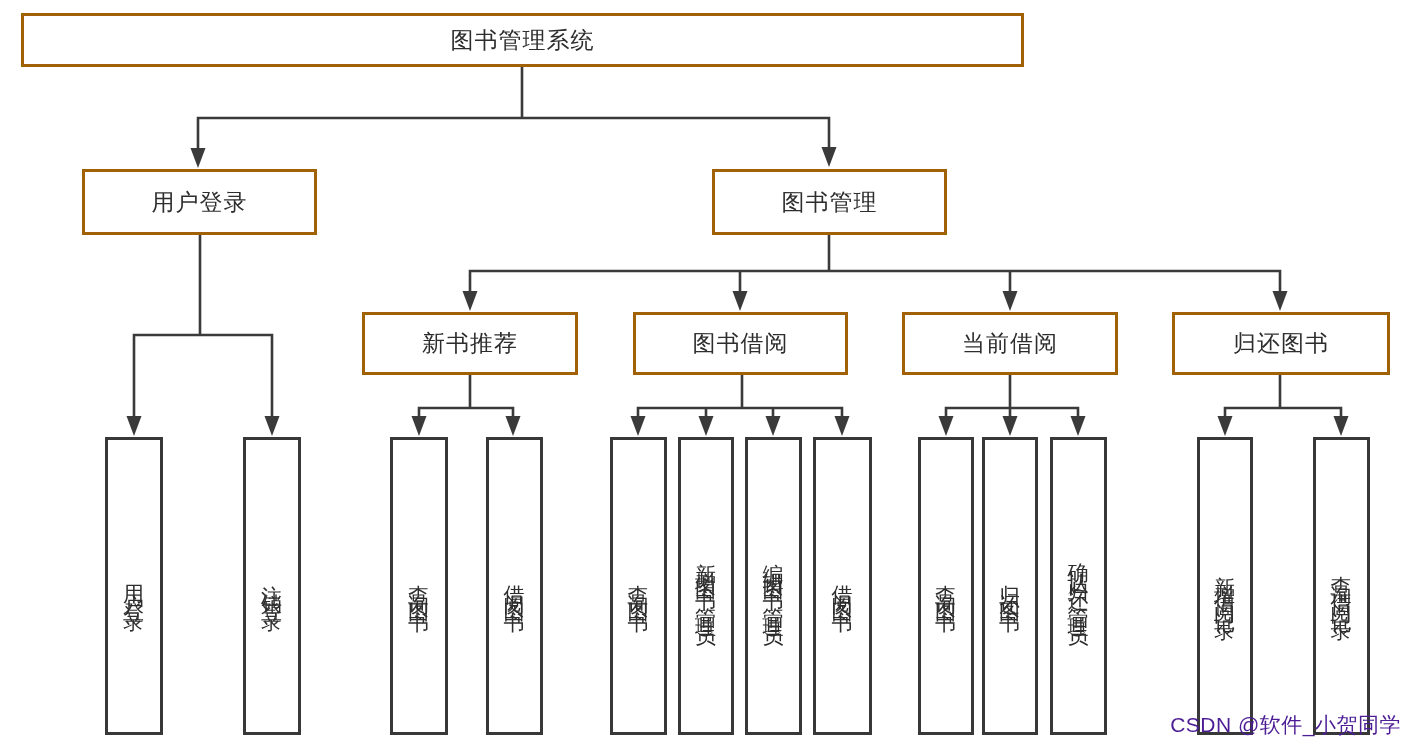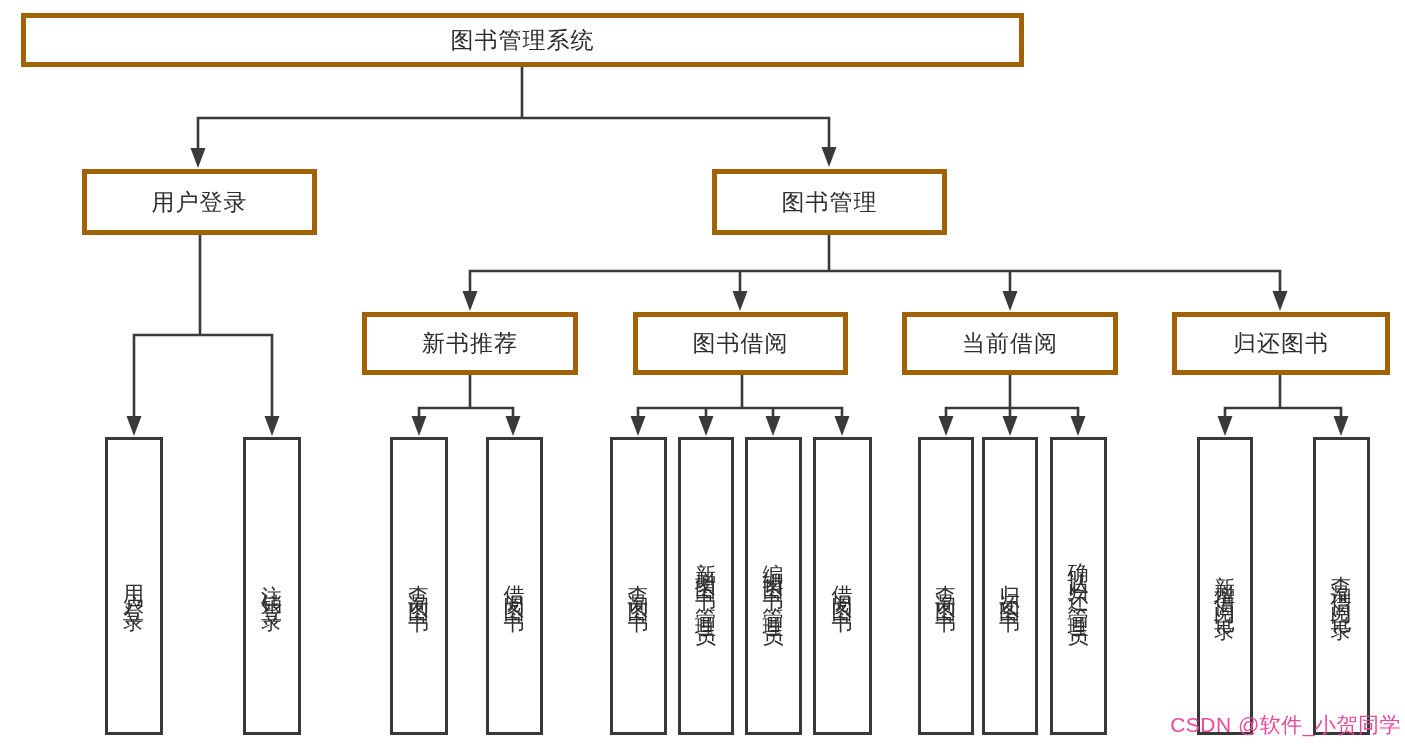--- a/index.html
+++ b/index.html
@@ -5,35 +5,35 @@
   * { margin:0; padding:0; box-sizing:border-box; }
   html,body { background:#ffffff; }
   .stage {
     position:relative; width:1405px; height:747px; background:#ffffff;
     font-family:"Liberation Sans","DejaVu Sans",sans-serif; overflow:hidden;
   }
   .wires { position:absolute; left:0; top:0; width:1405px; height:747px; }
   .wires path.line { stroke:#3a3a3a; stroke-width:2.6; fill:none; stroke-linecap:square; }
   .wires path.head { fill:#3a3a3a; stroke:none; }
   .hbox {
-    position:absolute; background:#ffffff; border:5px solid #a16207;
+    position:absolute; background:#ffffff; border:3px solid #a16207;
     display:flex; align-items:center; justify-content:center;
     font-size:23px; color:#2d2d2d; letter-spacing:1px; white-space:nowrap;
   }
   .vbox {
     position:absolute; background:#ffffff; border:3px solid #383838;
     display:flex; align-items:center; justify-content:center;
     font-size:21px; color:#2d2d2d;
   }
   .vbox span {
     writing-mode:vertical-rl; text-orientation:mixed;
     letter-spacing:9px; line-height:1; white-space:nowrap;
   }
   .watermark {
-    position:absolute; right:4px; top:711px; color:#ec4899;
+    position:absolute; right:4px; top:711px; color:#4c1d95;
     font-size:21px; letter-spacing:0.5px; white-space:nowrap;
   }
 </style>
 </head>
 <body>
 
 <div class="stage">
 
   <svg class="wires" viewBox="0 0 1405 747" xmlns="http://www.w3.org/2000/svg">
     <g>

